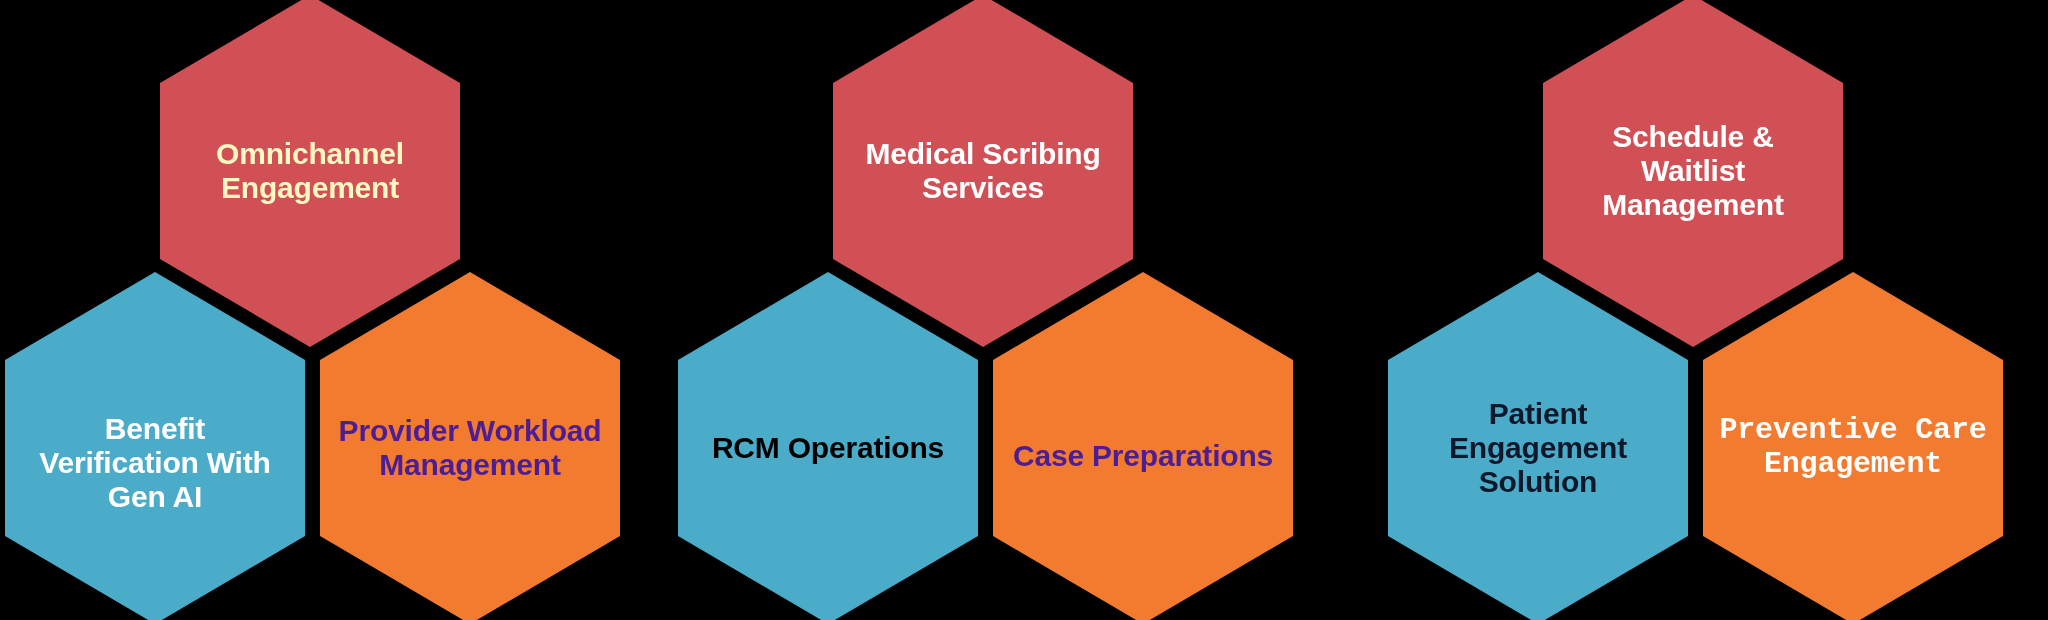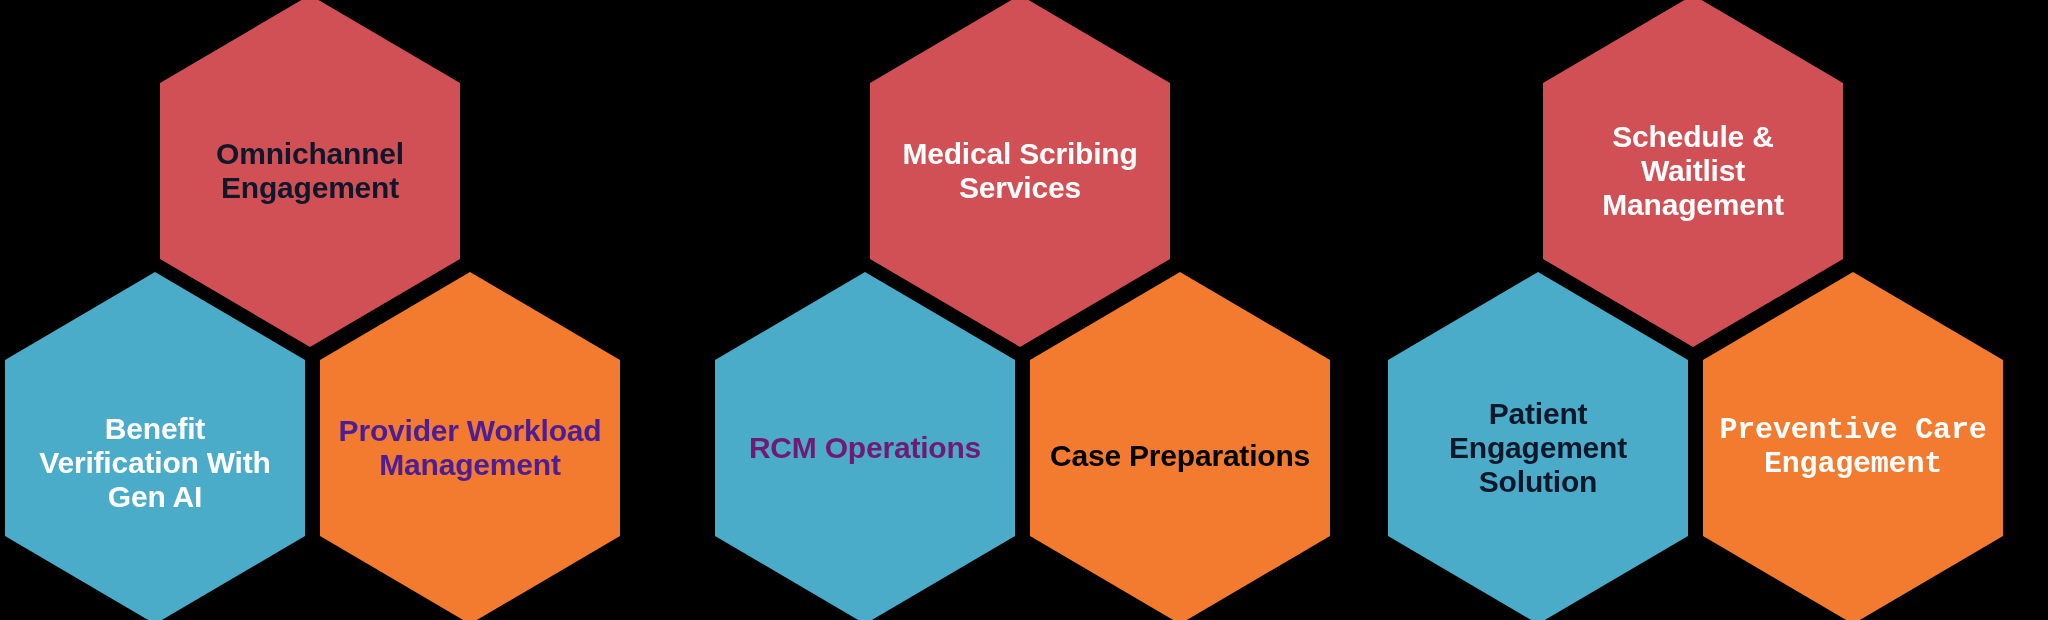--- a/index.html
+++ b/index.html
@@ -46,54 +46,54 @@
   .hex-label {
     color: #ffffff;
     font-weight: 700;
     font-size: 30px;
     line-height: 1.13;
     white-space: pre-line;
     padding: 0 14px;
     letter-spacing: -0.2px;
   }
   .cluster-1 { left: 5px; }
-  .cluster-2 { left: 715px; }
+  .cluster-2 { left: 678px; }
   .cluster-3 { left: 1388px; }
 </style>
 </head>
 <body style="background: rgb(0, 0, 0);">
 
 <div class="stage">
 
   <div class="cluster cluster-1">
     <div class="hex hex-top" style="background: rgb(209, 80, 85);">
-      <span class="hex-label" style="color: #0f172a;">Omnichannel
+      <span class="hex-label" style="color: #fef9c3;">Omnichannel
 Engagement</span>
     </div>
     <div class="hex hex-bottom-left" style="background: rgb(75, 172, 202);">
       <span class="hex-label" style="color: rgb(255, 255, 255); margin-top: 30px;">Benefit
 Verification With
 Gen AI</span>
     </div>
     <div class="hex hex-bottom-right" style="background: rgb(242, 123, 48);">
       <span class="hex-label" style="color: #4c1d95;">Provider Workload
 Management</span>
     </div>
   </div>
 
   <div class="cluster cluster-2">
     <div class="hex hex-top" style="background: rgb(209, 80, 85);">
       <span class="hex-label" style="color: rgb(255, 255, 255);">Medical Scribing
 Services</span>
     </div>
     <div class="hex hex-bottom-left" style="background: rgb(75, 172, 202);">
-      <span class="hex-label" style="color: #701a75;">RCM Operations</span>
+      <span class="hex-label" style="color: #000000;">RCM Operations</span>
     </div>
     <div class="hex hex-bottom-right" style="background: rgb(242, 123, 48);">
-      <span class="hex-label" style="color: #000000; margin-top: 16px;">Case Preparations</span>
+      <span class="hex-label" style="color: #4c1d95; margin-top: 16px;">Case Preparations</span>
     </div>
   </div>
 
   <div class="cluster cluster-3">
     <div class="hex hex-top" style="background: rgb(209, 80, 85);">
       <span class="hex-label" style="color: rgb(255, 255, 255);">Schedule &amp;
 Waitlist
 Management</span>
     </div>
     <div class="hex hex-bottom-left" style="background: rgb(75, 172, 202);">

